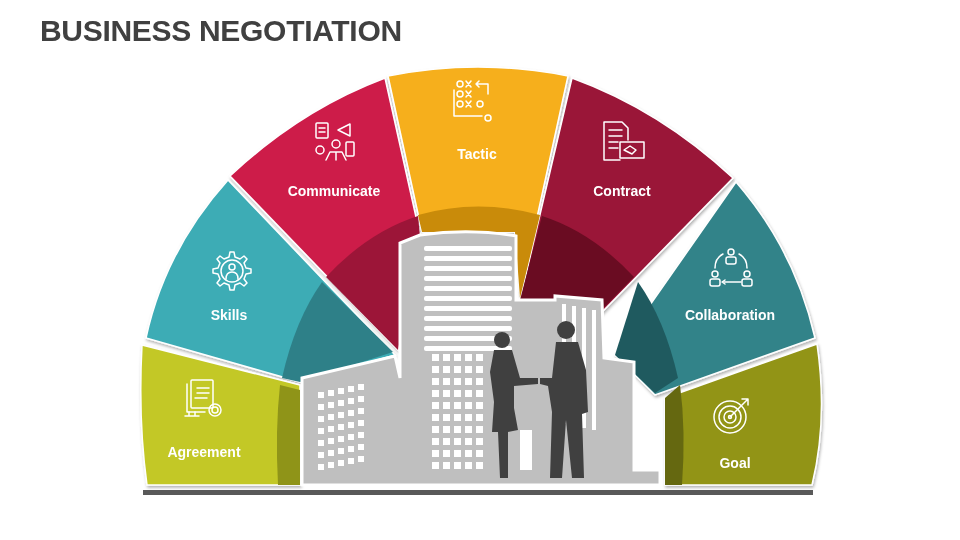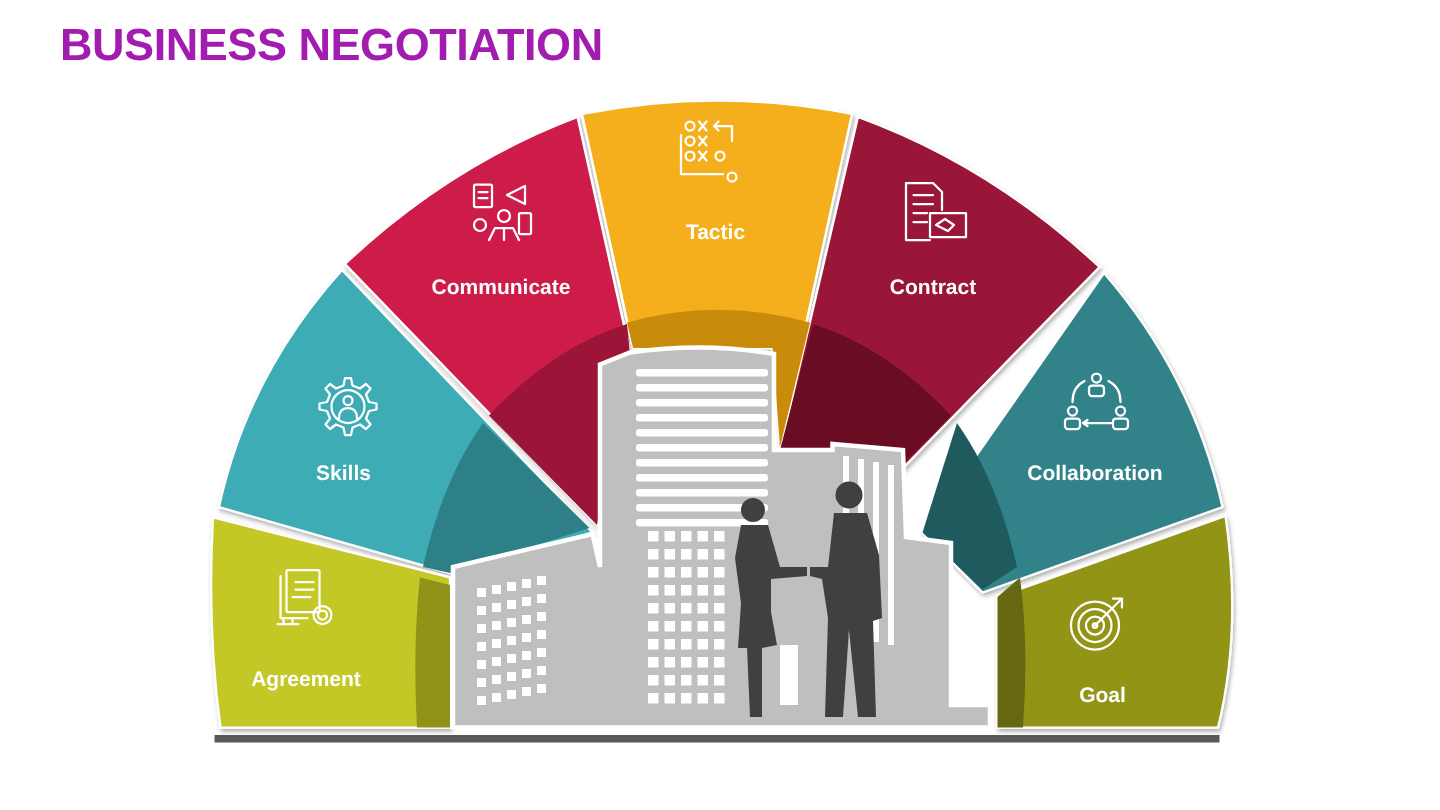--- a/index.html
+++ b/index.html
@@ -1,17 +1,17 @@
 <!DOCTYPE html>
 <html><head>
 <meta charset="utf-8">
 <style>
   html,body{margin:0;padding:0;background:#ffffff;}
   body{width:960px;height:540px;position:relative;overflow:hidden;font-family:"Liberation Sans",sans-serif;}
-  .title{position:absolute;left:40px;top:14px;font-family:"Liberation Sans",sans-serif;font-weight:bold;font-size:30px;color:#a21caf;letter-spacing:-0.3px;}
+  .title{position:absolute;left:40px;top:14px;font-family:"Liberation Sans",sans-serif;font-weight:bold;font-size:30px;color:#404040;letter-spacing:-0.3px;}
   svg.diagram{position:absolute;left:0;top:0;}
   .seg-label{font-family:"Liberation Sans",sans-serif;font-size:14px;fill:#ffffff;font-weight:bold;}
   .ico{fill:none;stroke:#ffffff;stroke-width:1.5;stroke-linecap:round;stroke-linejoin:round;}
 </style>
 </head>
 <body>
 
 <div class="title">BUSINESS NEGOTIATION</div>
 
 <svg class="diagram" width="960" height="540" viewBox="0 0 960 540">

